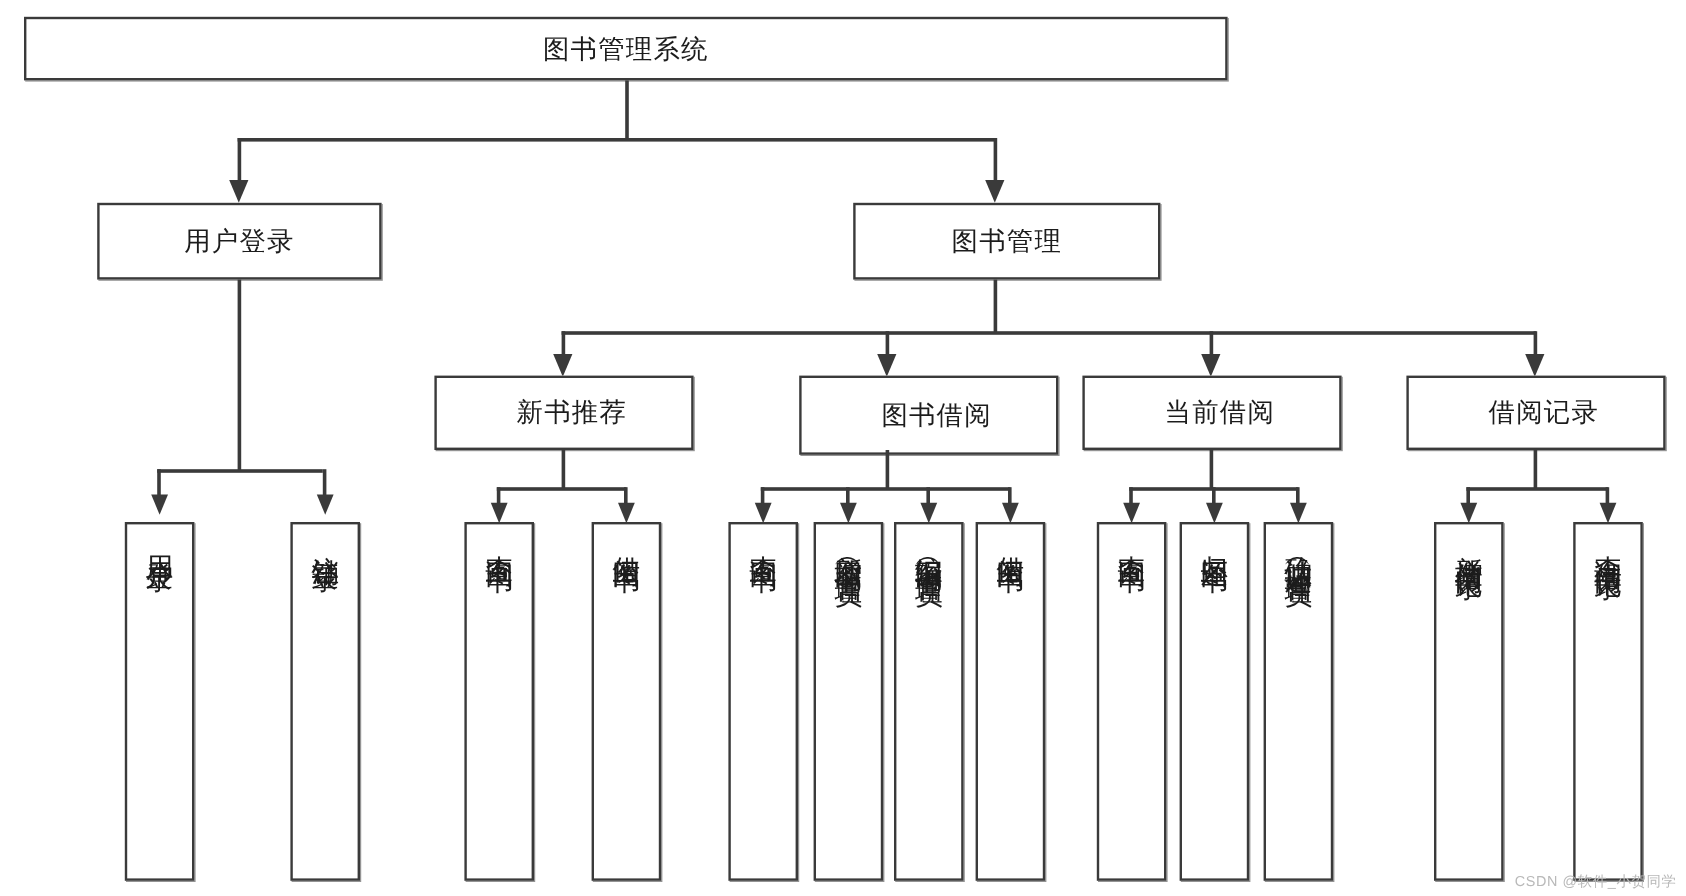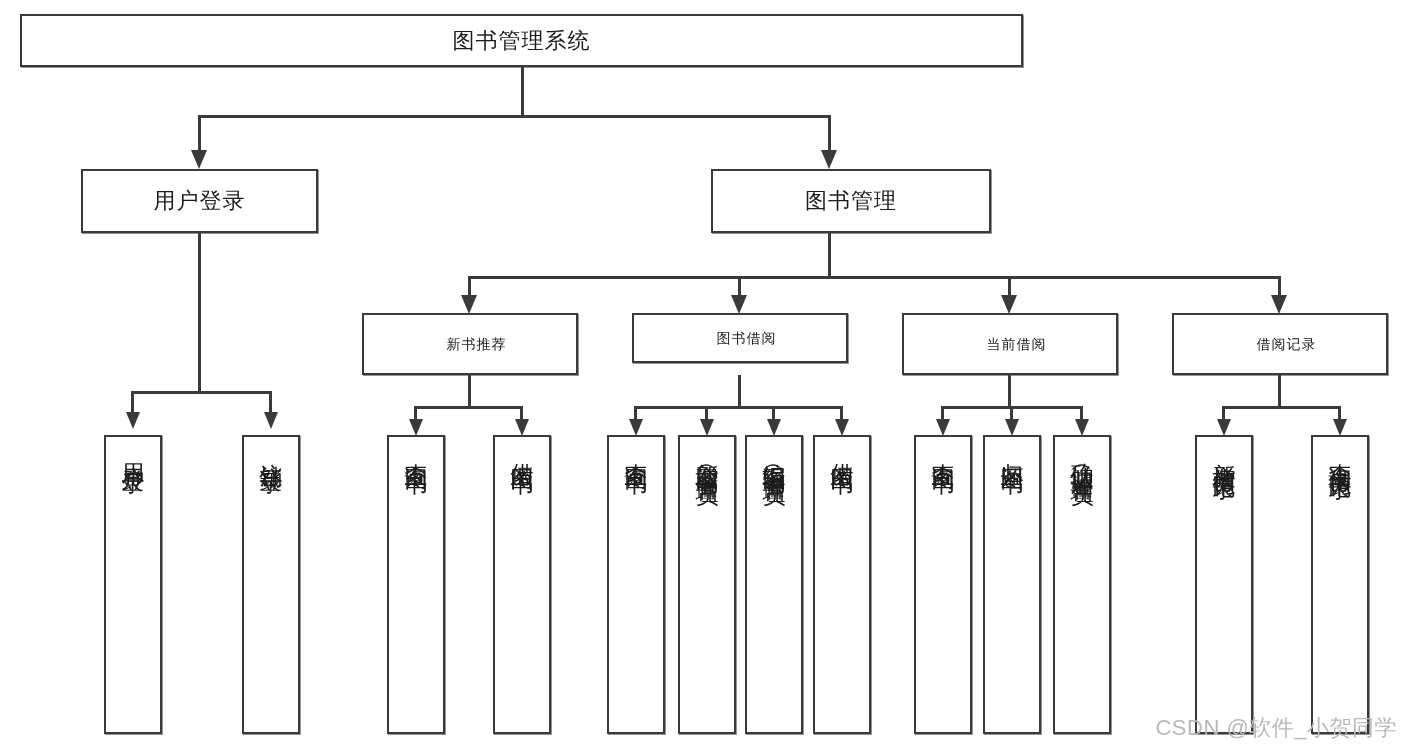--- a/index.html
+++ b/index.html
@@ -40,21 +40,21 @@
   .node.vert .lbl {
     writing-mode:vertical-rl;
     text-orientation:upright;
     font-size:23px;
     letter-spacing:3px;
     white-space:pre;
     line-height:1;
   }
   .node.root .lbl { font-size:22px; }
   .node.lvl2 .lbl { font-size:22px; }
-  .node.lvl3 .lbl { font-size:14px;margin-left:13px; }
+  .node.lvl3 .lbl { font-size:22px;margin-left:13px; }
 
   
   .vline, .hline {
     position:absolute;
     background:#3a3a3a;
   }
   .vline { width:3px; }
   .hline { height:3px; }
   .arrow {
     position:absolute;
@@ -67,21 +67,21 @@
     border-left:7px solid transparent;
     border-right:7px solid transparent;
     border-top:17px solid #3a3a3a;
   }
 
   
   #watermark {
     position:absolute;
     right:8px;
     bottom:4px;
-    font-size:22px;
+    font-size:12px;
     color:#b9b9b9;
     letter-spacing:0.5px;
     white-space:nowrap;
     pointer-events:none;
   }
 </style>
 </head>
 <body>
 
 <div id="canvas">
@@ -95,21 +95,21 @@
   <div class="hline" style="left:198px; top:115px; width:632px;"></div>
 
   <div class="vline" style="left:198px; top:115px; height:37px;"></div>
   <div class="arrow" style="left:191px; top:150px;"></div>
   <div class="vline" style="left:828px; top:115px; height:37px;"></div>
   <div class="arrow" style="left:821px; top:150px;"></div>
 
   <div class="node lvl2" style="left:81px; top:169px; width:237px; height:64px;">
     <span class="lbl">用户登录</span>
   </div>
-  <div class="node lvl2" style="left:711px; top:169px; width:280px; height:64px;">
+  <div class="node lvl2" style="left:711px; top:169px; width:256px; height:64px;">
     <span class="lbl">图书管理</span>
   </div>
 
   <div class="vline" style="left:198px; top:233px; height:160px;"></div>
   <div class="hline" style="left:131px; top:391px; width:138px;"></div>
   <div class="vline" style="left:131px; top:391px; height:23px;"></div>
   <div class="arrow small" style="left:126px; top:412px;"></div>
   <div class="vline" style="left:269px; top:391px; height:23px;"></div>
   <div class="arrow small" style="left:264px; top:412px;"></div>
 
@@ -120,21 +120,21 @@
   <div class="vline" style="left:738px; top:276px; height:22px;"></div>
   <div class="arrow" style="left:731px; top:295px;"></div>
   <div class="vline" style="left:1008px; top:276px; height:22px;"></div>
   <div class="arrow" style="left:1001px; top:295px;"></div>
   <div class="vline" style="left:1278px; top:276px; height:22px;"></div>
   <div class="arrow" style="left:1271px; top:295px;"></div>
 
   <div class="node lvl3" style="left:362px; top:313px; width:216px; height:62px;">
     <span class="lbl">新书推荐</span>
   </div>
-  <div class="node lvl3" style="left:632px; top:313px; width:216px; height:50px;">
+  <div class="node lvl3" style="left:666px; top:313px; width:216px; height:66px;">
     <span class="lbl">图书借阅</span>
   </div>
   <div class="node lvl3" style="left:1172px; top:313px; width:216px; height:62px;">
     <span class="lbl">借阅记录</span>
   </div>
   <div class="node lvl3" style="left:902px; top:313px; width:216px; height:62px;">
     <span class="lbl">当前借阅</span>
   </div>
 
   <div class="vline" style="left:468px; top:375px; height:33px;"></div>

